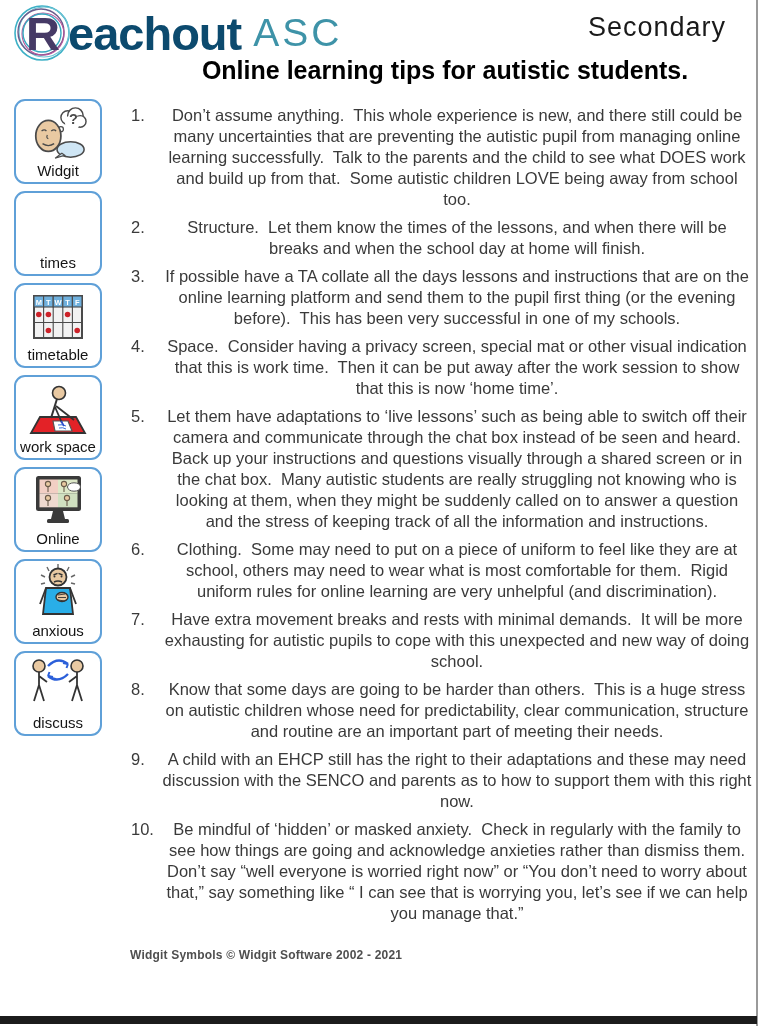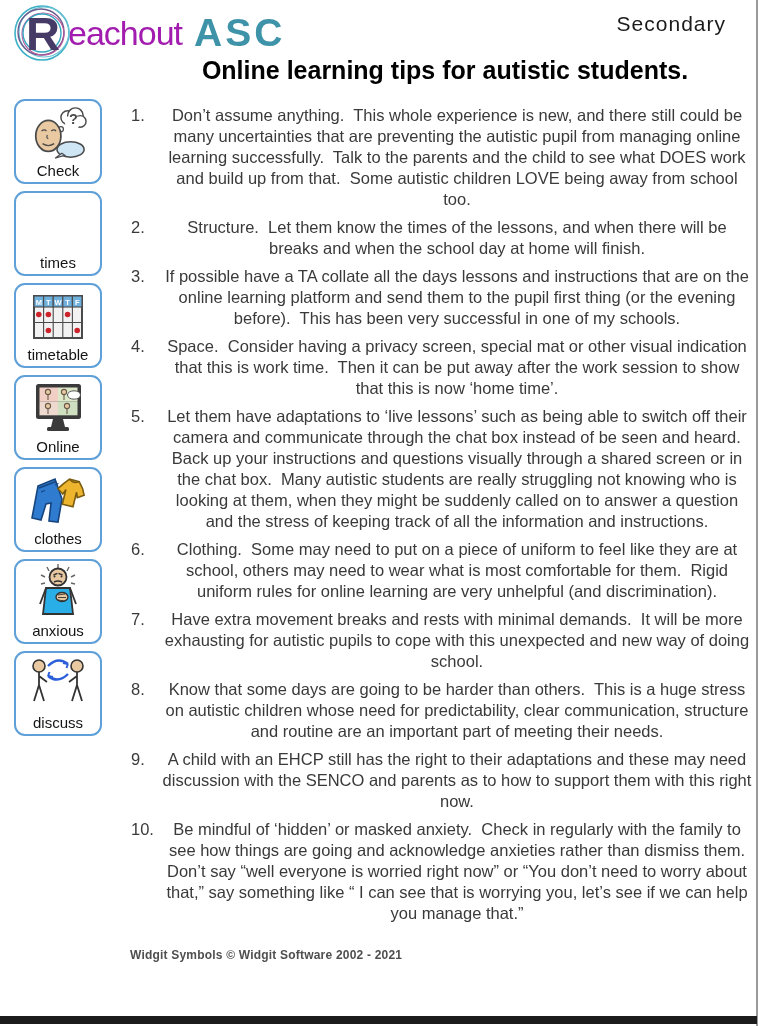--- a/index.html
+++ b/index.html
@@ -12,24 +12,24 @@
 
   
   .hdr{position:absolute;left:0;top:0;width:768px;height:96px;}
   .logo{position:absolute;left:12px;top:4px;height:58px;display:flex;align-items:center;}
   .logo-rwrap{position:relative;width:62px;height:62px;display:inline-block;}
   .logo-rings{position:absolute;left:0;top:0;}
   .logo-r{
     position:absolute;left:14px;top:4px;font-size:47px;font-weight:bold;color:#463a66;
     letter-spacing:-2px;
   }
-  .logo-rest{font-size:34px;font-weight:normal;color:#a21caf;letter-spacing:-1px;margin-left:-6px;}
-  .logo-asc{font-size:39px;font-weight:700;color:#3e93a8;letter-spacing:3px;margin-left:12px;}
+  .logo-rest{font-size:47px;font-weight:bold;color:#0c4a6e;letter-spacing:-1px;margin-left:-6px;}
+  .logo-asc{font-size:39px;font-weight:400;color:#3e93a8;letter-spacing:3px;margin-left:12px;}
   .secondary{
-    position:absolute;right:42px;top:12px;font-size:21px;color:#1a1a1a;letter-spacing:1px;
+    position:absolute;right:42px;top:12px;font-size:27px;color:#1a1a1a;letter-spacing:1px;
   }
   .doc-title{
     position:absolute;left:145px;top:56px;width:600px;text-align:center;
     font-size:25px;font-weight:bold;color:#000000;margin:0;letter-spacing:0px;
   }
 
   
   .content{position:absolute;left:0;top:99px;width:757px;}
   .sidebar{position:absolute;left:14px;top:0;width:88px;display:flex;flex-direction:column;gap:7px;}
   .sym-card{
@@ -91,21 +91,21 @@
             <circle cx="33" cy="24" r="2.6" fill="#fff" stroke="#4a4a4a" stroke-width="1.3"></circle>
             <circle cx="30" cy="29" r="1.7" fill="#fff" stroke="#4a4a4a" stroke-width="1.2"></circle>
             <text x="46" y="19" font-size="15" font-weight="bold" fill="#4a4a4a" text-anchor="middle" font-family="Liberation Sans, sans-serif">?</text>
             <ellipse cx="20" cy="31" rx="13" ry="16" fill="#e9c9a2" stroke="#4a4a4a" stroke-width="1.8"></ellipse>
             <path d="M13,26 q3,-2.5 5,0" fill="none" stroke="#4a4a4a" stroke-width="1.4"></path>
             <path d="M23,26 q3,-2.5 5,0" fill="none" stroke="#4a4a4a" stroke-width="1.4"></path>
             <path d="M19,30 q-1.5,3 1,4" fill="none" stroke="#4a4a4a" stroke-width="1.2"></path>
             <path d="M14,39 q6,4 12,0" fill="none" stroke="#4a4a4a" stroke-width="1.4"></path>
           </svg>
         </span>
-        <span class="sym-label">Check</span>
+        <span class="sym-label">Widgit</span>
       </div>
 
       <div class="sym-card">
         <span class="sym-label">times</span>
       </div>
 
       <div class="sym-card">
         <span class="sym-icon">
           <svg width="60" height="54" viewBox="0 0 60 54">
             <rect x="6" y="6" width="48" height="42" fill="#f2f2f2" stroke="#4a4a4a" stroke-width="2"></rect>
@@ -133,20 +133,35 @@
                 <circle cx="20.4" cy="24.5" r="2.8"></circle>
                 <circle cx="39.6" cy="24.5" r="2.8"></circle>
               <circle cx="20.4" cy="40.5" r="2.8"></circle>
                 <circle cx="49.2" cy="40.5" r="2.8"></circle>
             </g>
           </svg>
         </span>
         <span class="sym-label">timetable</span>
       </div>
 
+      <div class="sym-card">
+        <span class="sym-icon">
+          <svg width="60" height="56" viewBox="0 0 60 56">
+            <path d="M12,36 L48,36 L57,52 L3,52 Z" fill="#e32227" stroke="#333" stroke-width="1.8"></path>
+            <path d="M25,40 L40,40 L44,50 L27,50 Z" fill="#fff" stroke="#555" stroke-width="1.2"></path>
+            <path d="M30,44 q4,-1 8,1 M31,47 q4,-1 7,1" fill="none" stroke="#3b6fd4" stroke-width="1"></path>
+            <circle cx="31" cy="12" r="6.5" fill="#e9c9a2" stroke="#333" stroke-width="1.6"></circle>
+            <line x1="29" y1="18" x2="23" y2="37" stroke="#333" stroke-width="2"></line>
+            <line x1="27" y1="26" x2="34" y2="42" stroke="#333" stroke-width="1.8"></line>
+            <line x1="28" y1="25" x2="46" y2="39" stroke="#333" stroke-width="1.8"></line>
+            <line x1="33" y1="40" x2="36" y2="45" stroke="#2b4fd0" stroke-width="1.6"></line>
+          </svg>
+        </span>
+        <span class="sym-label">work space</span>
+      </div>
 
       <div class="sym-card">
         <span class="sym-icon">
           <svg width="60" height="56" viewBox="0 0 60 56">
             <rect x="8" y="3" width="45" height="35" rx="2.5" fill="#3a3a3a"></rect>
             <rect x="11.5" y="6.5" width="18.5" height="13.8" fill="#f2cfc4"></rect>
             <rect x="30" y="6.5" width="19.5" height="13.8" fill="#dde8c8"></rect>
             <rect x="11.5" y="20.3" width="18.5" height="14" fill="#eed9cf"></rect>
             <rect x="30" y="20.3" width="19.5" height="14" fill="#cfe0c0"></rect>
             <g stroke="#6a5b4a" stroke-width="1.1" fill="#e9c9a2">
@@ -160,34 +175,20 @@
                 <line x1="39" y1="27.6" x2="39" y2="33"></line>
             </g>
             <ellipse cx="46" cy="14" rx="6.5" ry="4.2" fill="#fff" stroke="#555" stroke-width="1"></ellipse>
             <path d="M25,38 L35,38 L37,46 L23,46 Z" fill="#3a3a3a"></path>
             <rect x="19" y="46" width="22" height="4" rx="1.5" fill="#3a3a3a"></rect>
           </svg>
         </span>
         <span class="sym-label">Online</span>
       </div>
 
-      <div class="sym-card">
-        <span class="sym-icon">
-          <svg width="60" height="58" viewBox="0 0 60 58">
-            <path d="M10,14 L27,7 L34,27 L30,50 L21,49 L23,31 L18,32 L13,48 L4,46 Z" fill="#2e7bd0" stroke="#16447e" stroke-width="1.6"></path>
-            <line x1="11" y1="16" x2="28" y2="9.5" stroke="#16447e" stroke-width="1.4"></line>
-            <path d="M13,20 l4,-1.5 M27,13 l3.5,-1.5" stroke="#16447e" stroke-width="1.1" fill="none"></path>
-            <g transform="rotate(14 43 22)">
-              <path d="M33,14 L38,8 L48,8 L53,14 L56,20 L50,24 L48,19 L48,34 L37,34 L37,19 L35,24 L29,20 Z" fill="#edb52e" stroke="#7a5c10" stroke-width="1.6"></path>
-              <path d="M38,8 q4.5,4 10,0" fill="none" stroke="#7a5c10" stroke-width="1.4"></path>
-            </g>
-          </svg>
-        </span>
-        <span class="sym-label">clothes</span>
-      </div>
 
 
 
       <div class="sym-card">
         <span class="sym-icon">
           <svg width="60" height="58" viewBox="0 0 60 58">
             <g stroke="#666" stroke-width="1.4">
               <line x1="30" y1="0" x2="30" y2="4"></line>
                 <line x1="19" y1="3" x2="21" y2="7"></line>
               <line x1="41" y1="3" x2="39" y2="7"></line>

